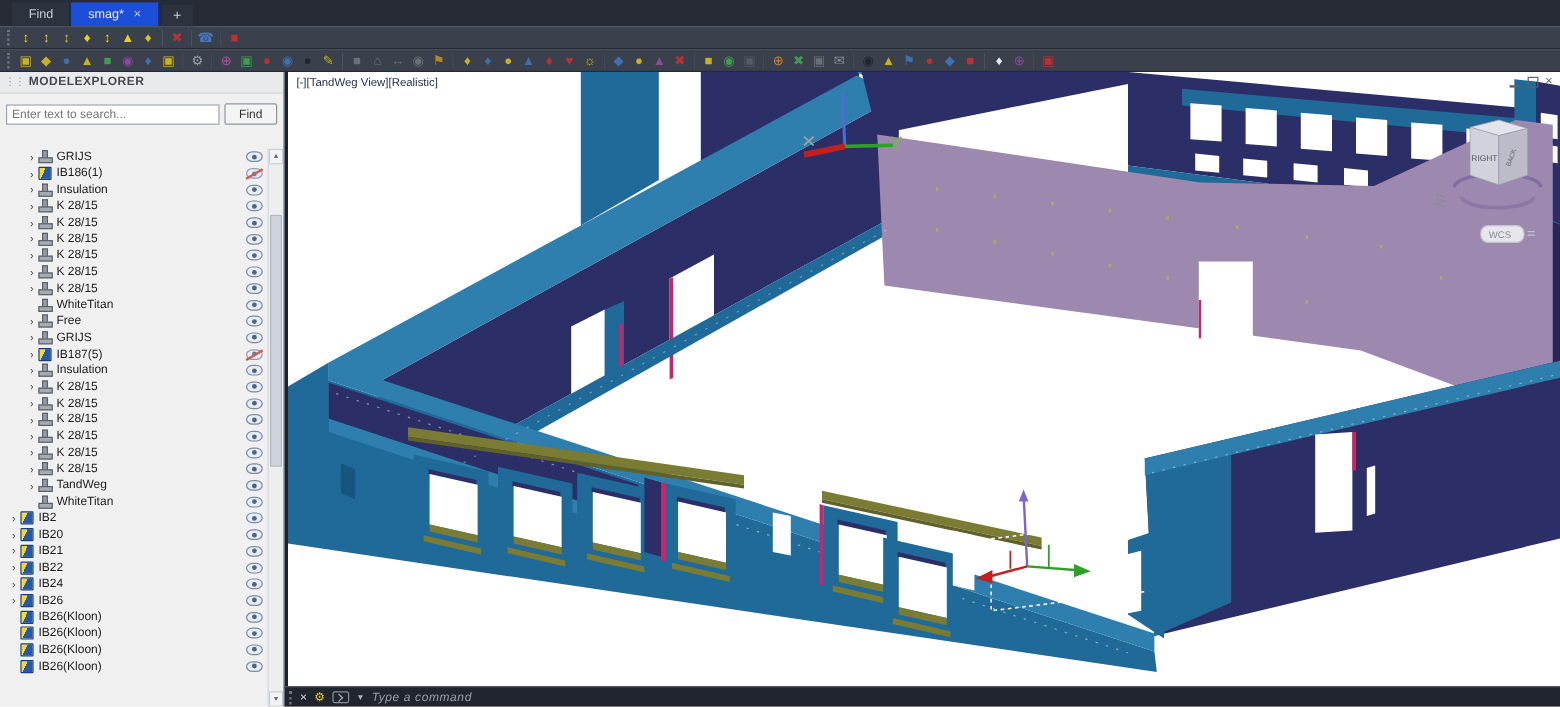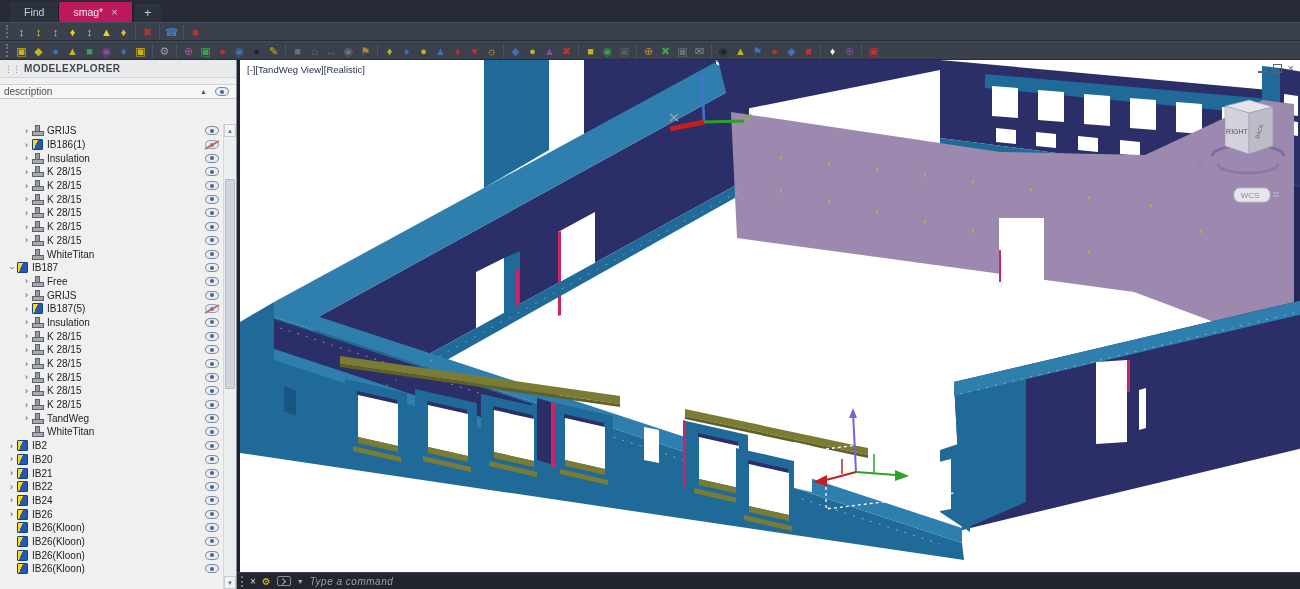--- a/index.html
+++ b/index.html
@@ -10,21 +10,21 @@
   }
   *{box-sizing:border-box;margin:0;padding:0}
   html,body{width:1300px;height:589px;overflow:hidden}
   body{font-family:"Liberation Sans","DejaVu Sans",sans-serif;background:#fff;position:relative}
   #app{position:absolute;inset:0;width:1300px;height:589px}
 
   
   #tabbar{position:absolute;left:0;top:0;width:1300px;height:22px;background:var(--tabbar);display:flex;align-items:flex-end}
   .tab{height:20px;display:flex;align-items:center;gap:8px;padding:0 14px;color:#c7ccd6;font-size:10.5px;background:#2c323e;border-right:1px solid #1c2028}
   .tab:first-child{margin-left:10px}
-  .tab.active{background:#be185d;color:#e8ebf0}
+  .tab.active{background:#1d4ed8;color:#e8ebf0}
   .tab .close{color:#c7ccd6;font-size:11px;cursor:pointer}
   .tab-add{width:26px;height:18px;margin-left:2px;border-radius:2px 2px 0 0;background:#2c323e;color:#c7ccd6;display:flex;align-items:center;justify-content:center;font-size:12px}
 
   
   .tbrow{position:absolute;left:0;width:1300px;height:19px;background:var(--toolbar);display:flex;align-items:center;padding-left:3px;border-top:1px solid #454d5a;border-bottom:1px solid #262b33}
   #toolbar1{top:22px}#toolbar2{top:41px}
   .tb-grip{width:4px;height:13px;margin:0 3px;border-left:2px dotted #6b7482}
   .tb-ico{width:17px;height:16px;display:flex;align-items:center;justify-content:center;font-size:11px;line-height:16px;cursor:pointer}
   .tb-sep{width:1px;height:14px;background:#262b33;border-right:1px solid #4a5260;margin:0 3px}
 
@@ -176,24 +176,23 @@
         <span class="tb-sep"></span>
         <span class="tb-ico" style="color: rgb(192, 48, 48);">▣</span>
       </span>
   </div>
 
   <div id="panel">
     <div id="panel-title">
       <span class="grip">⋮⋮</span>
       <span class="txt">MODELEXPLORER</span>
     </div>
-    <div id="tree-header">
-      <span class="hlabel">description</span>
-      <span class="sort">▲</span>
-      <span class="eye"></span>
+    <div id="search-row">
+      <input id="search-input" placeholder="Enter text to search..." style="">
+      <button id="find-btn">Find</button>
     </div>
     <div id="tree-wrap">
         <div class="trow">
           <span class="t-ind" style="width: 21px;"></span>
           <span class="chev right">›</span>
           <span class="ico-part"></span>
           <span class="t-label">GRIJS</span>
           <span class="eye"></span>
         </div>
         <div class="trow">
@@ -250,27 +249,20 @@
           <span class="chev right">›</span>
           <span class="ico-part"></span>
           <span class="t-label">K 28/15</span>
           <span class="eye"></span>
         </div>
         <div class="trow">
           <span class="t-ind" style="width: 21px;"></span>
           <span class="chev none">›</span>
           <span class="ico-part"></span>
           <span class="t-label">WhiteTitan</span>
-          <span class="eye"></span>
-        </div>
-        <div class="trow">
-          <span class="t-ind" style="width: 6px;"></span>
-          <span class="chev down">›</span>
-          <span class="ico-asm"></span>
-          <span class="t-label">IB187</span>
           <span class="eye"></span>
         </div>
         <div class="trow">
           <span class="t-ind" style="width: 21px;"></span>
           <span class="chev right">›</span>
           <span class="ico-part"></span>
           <span class="t-label">Free</span>
           <span class="eye"></span>
         </div>
         <div class="trow">

